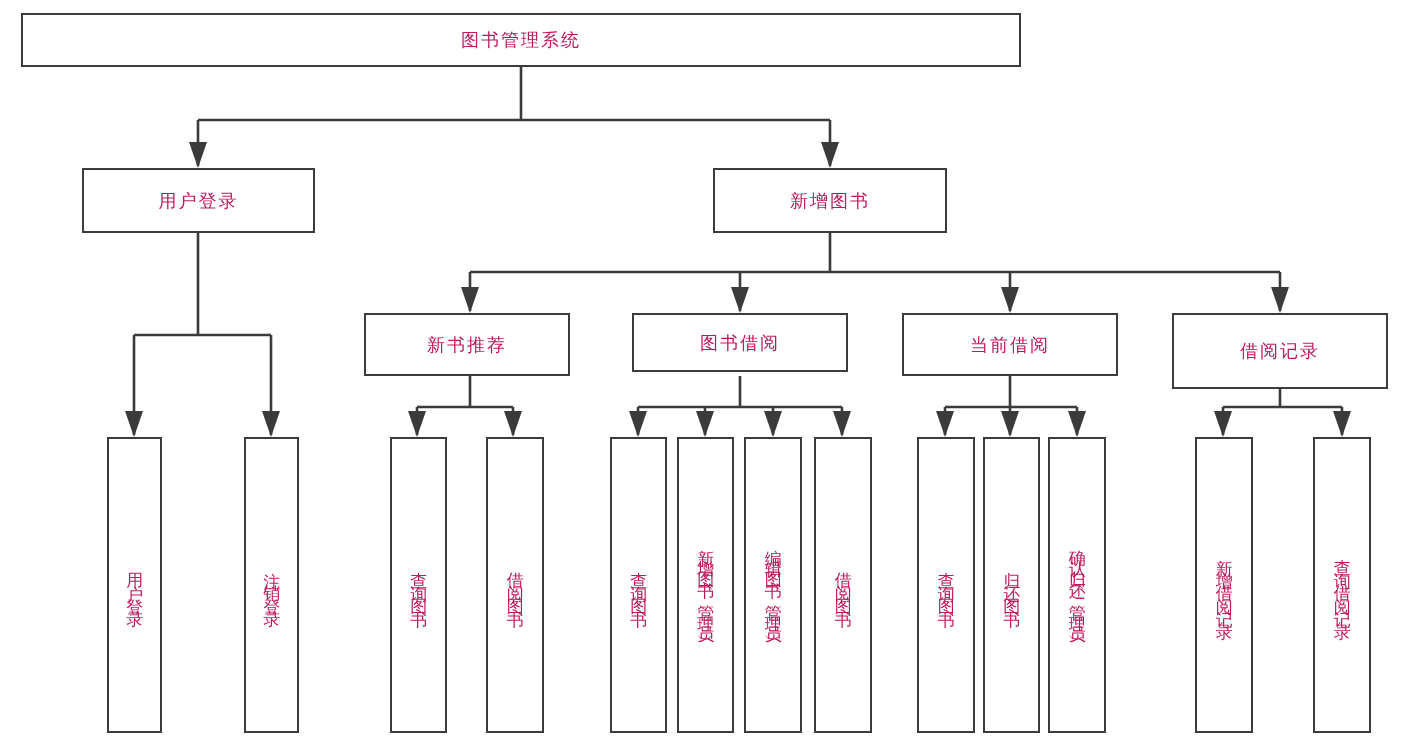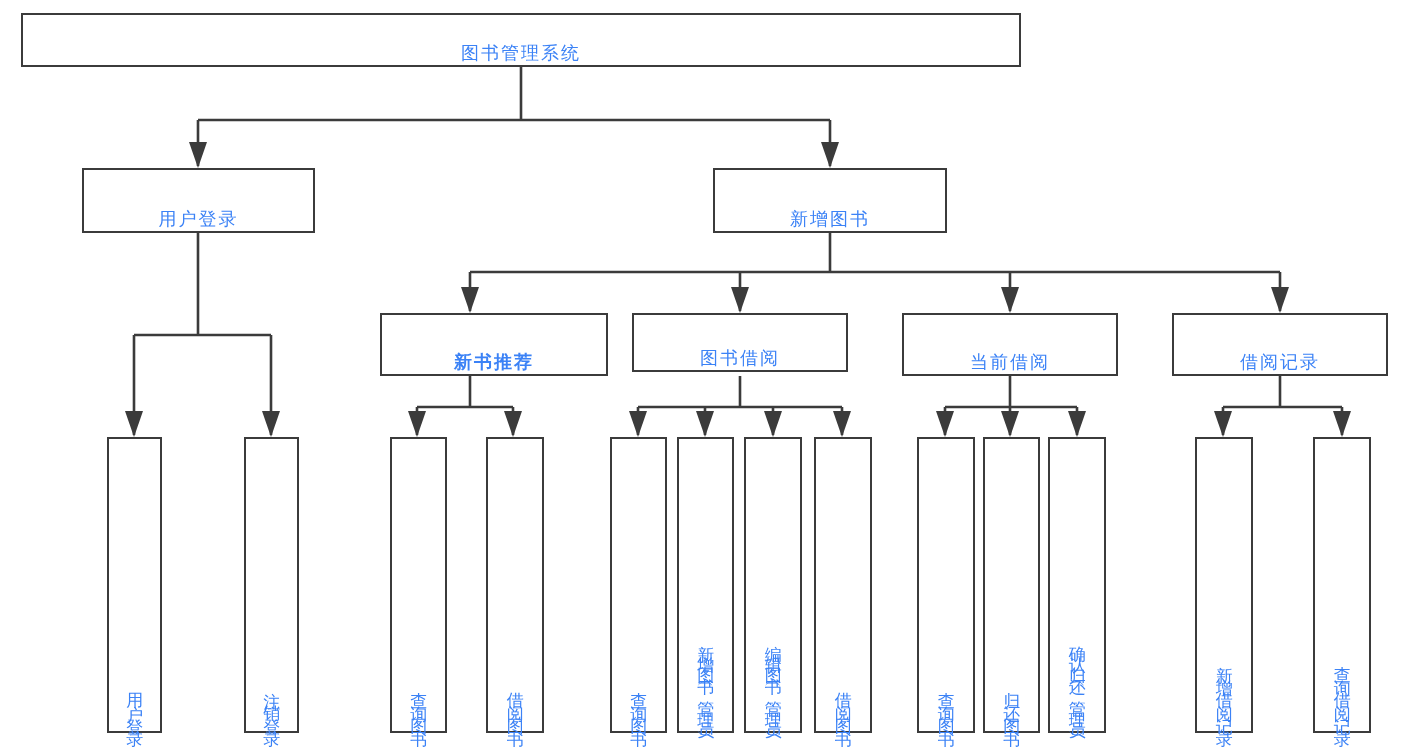--- a/index.html
+++ b/index.html
@@ -20,23 +20,23 @@
     left: 0;
     top: 0;
     z-index: 1;
   }
   .box {
     position: absolute;
     box-sizing: border-box;
     background: #ffffff;
     border: 2.5px solid #3b3b3b;
     display: flex;
-    align-items: flex-end;
+    align-items: center;
     justify-content: center;
-    color: #3b82f6;
+    color: #be185d;
     z-index: 2;
   }
   .h-label {
     font-size: 18px;
     letter-spacing: 2px;
     white-space: nowrap;
   }
   .v-label {
     writing-mode: vertical-rl;
     text-orientation: mixed;
@@ -112,30 +112,30 @@
     <span class="h-label">图书管理系统</span>
   </div>
 
   <div class="box" style="left:82px; top:168px; width:233px; height:65px;">
     <span class="h-label">用户登录</span>
   </div>
   <div class="box" style="left:713px; top:168px; width:234px; height:65px;">
     <span class="h-label">新增图书</span>
   </div>
 
-  <div class="box" style="left:380px; top:313px; width:228px; height:63px;font-weight:bold;">
+  <div class="box" style="left:364px; top:313px; width:206px; height:63px;">
     <span class="h-label">新书推荐</span>
   </div>
   <div class="box" style="left:632px; top:313px; width:216px; height:59px;">
     <span class="h-label">图书借阅</span>
   </div>
   <div class="box" style="left:902px; top:313px; width:216px; height:63px;">
     <span class="h-label">当前借阅</span>
   </div>
-  <div class="box" style="left:1172px; top:313px; width:216px; height:63px;">
+  <div class="box" style="left:1172px; top:313px; width:216px; height:76px;">
     <span class="h-label">借阅记录</span>
   </div>
 
   <div class="box" style="left:107px; top:437px; width:55px; height:296px;">
     <span class="v-label">用户登录</span>
   </div>
   <div class="box" style="left:244px; top:437px; width:55px; height:296px;">
     <span class="v-label">注销登录</span>
   </div>
 

